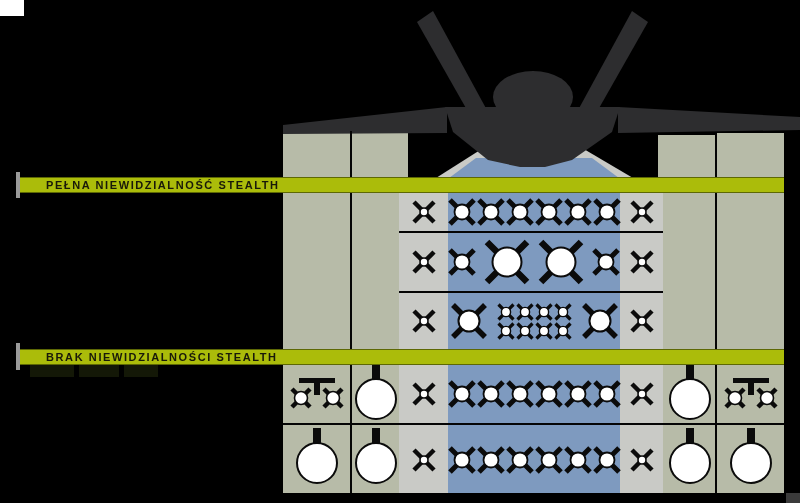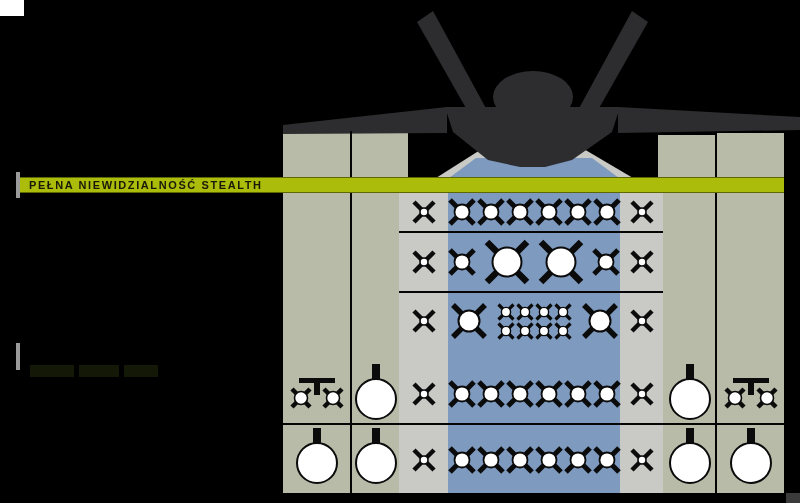--- a/index.html
+++ b/index.html
@@ -35,21 +35,21 @@
   
   .banner{
     left:20px;width:764px;height:16px;z-index:6;
     background:var(--banner-green,#abbc0a);
     border-top:1px solid rgba(30,34,0,.55);
     border-bottom:1px solid rgba(30,34,0,.55);
     box-sizing:border-box;
     display:flex;align-items:center;
   }
   .banner span{
-    padding-left:9px;font-size:11px;font-weight:bold;letter-spacing:1.6px;
+    padding-left:26px;font-size:11px;font-weight:bold;letter-spacing:1.6px;
     color:var(--banner-text,#191909);white-space:nowrap;
   }
   .b1{top:177px;}
   .b2{top:349px;}
   .tick{width:4px;background:#9a9a9a;z-index:5;}
   .t1{left:16px;top:172px;height:26px;}
   .t2{left:16px;top:343px;height:27px;}
   .smudge{height:12px;top:365px;background:#141807;z-index:2;}
   .s1{left:30px;width:44px;}
   .s2{left:79px;width:40px;}
@@ -485,20 +485,23 @@
             <rect x="20" y="0" width="8" height="15" fill="#0b0b0b"></rect>
             <circle cx="24" cy="35" r="20" fill="#ffffff" stroke="#0b0b0b" stroke-width="2"></circle>
           </svg>
         </span>
       </div>
     </div>
 
   <div class="abs banner b1">
     <span>PEŁNA NIEWIDZIALNOŚĆ STEALTH</span>
   </div>
+  <div class="abs banner b2">
+    <span>BRAK NIEWIDZIALNOŚCI STEALTH</span>
+  </div>
   <div class="abs tick t1"></div>
   <div class="abs tick t2"></div>
 
   <div class="abs smudge s1"></div>
   <div class="abs smudge s2"></div>
   <div class="abs smudge s3"></div>
 
   <div class="abs corner-block"></div>
 </div>
 

